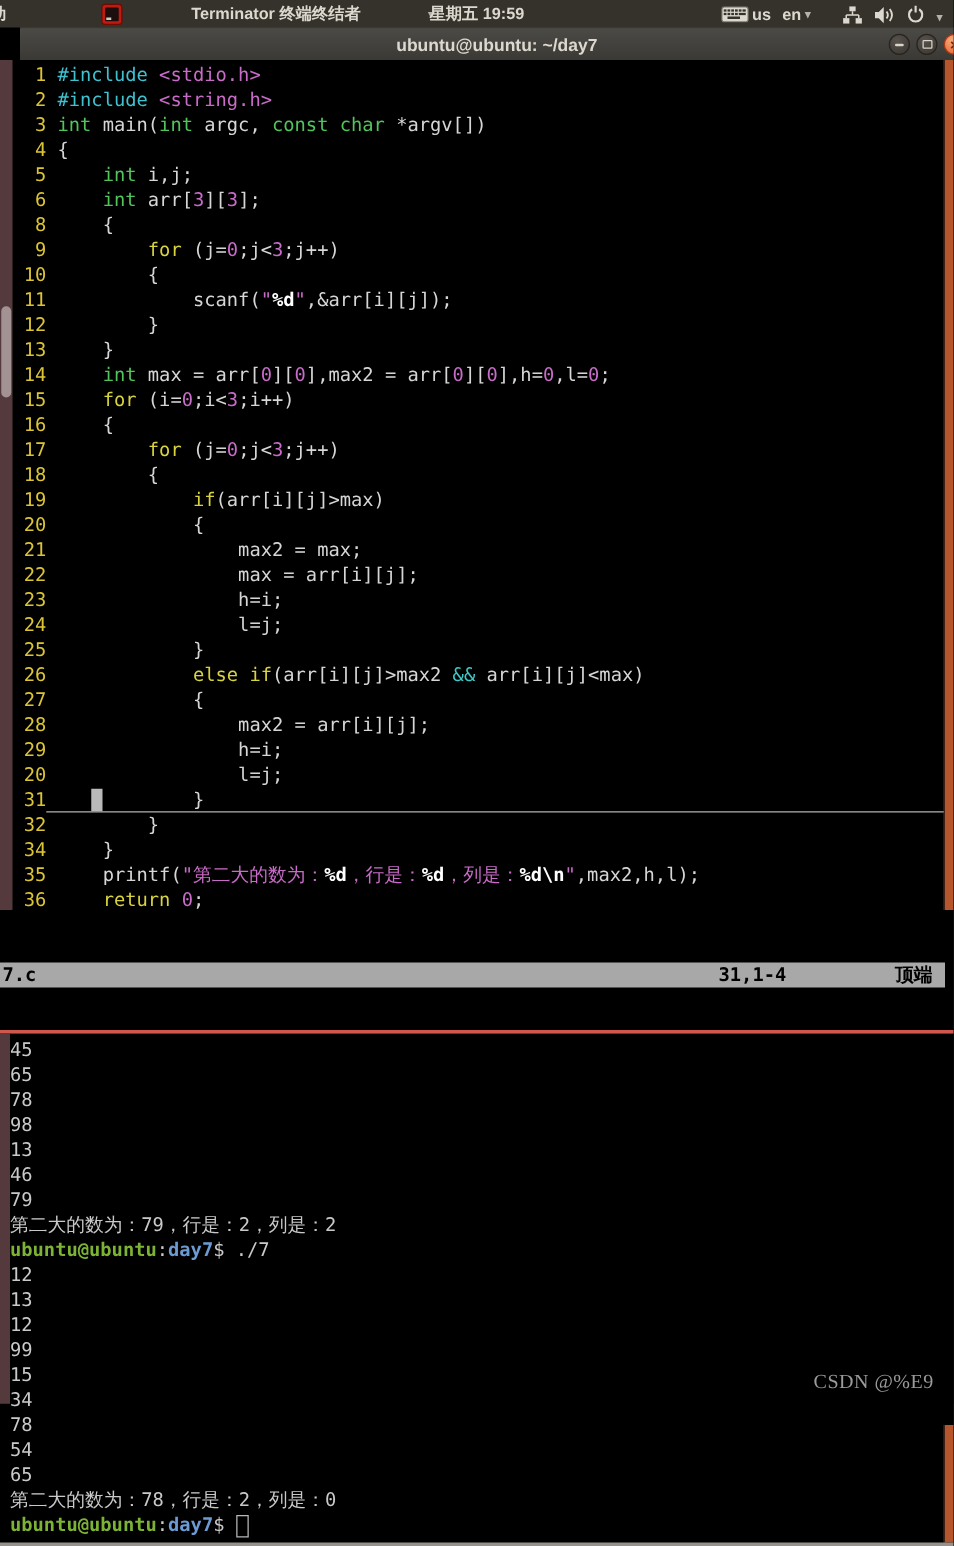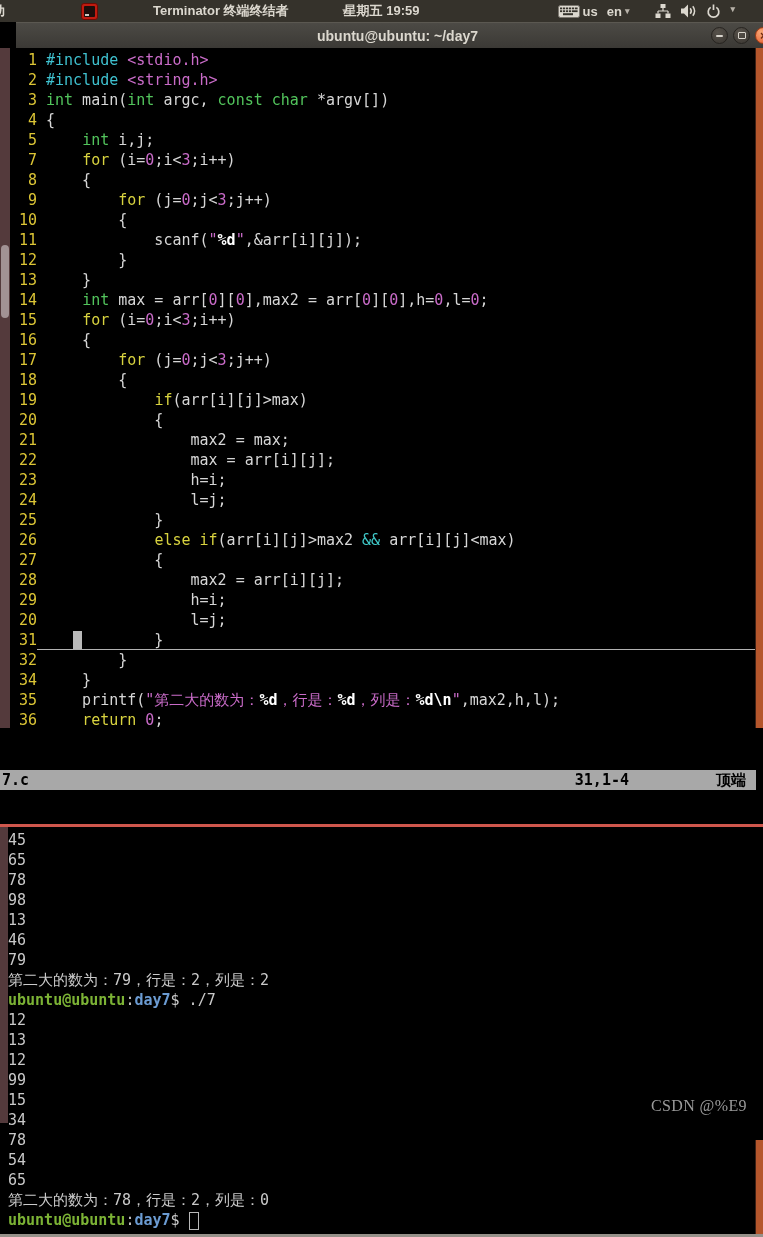--- a/index.html
+++ b/index.html
@@ -10,21 +10,21 @@
              display:flex;align-items:center;font-family:"Liberation Sans",sans-serif;
              font-size:13px;font-weight:bold;color:var(--panel_text);gap:48px;}
   .clip-wrap{width:11px;overflow:hidden;flex:0 0 auto;}
   .clip-wrap span{display:inline-block;margin-left:-8px;}
   .term-ico{flex:0 0 auto;width:15px;height:15px;margin-left:22px;margin-right:7px;border-radius:3px;
             background:#c01b10;border:1px solid #6e0b04;position:relative;}
   .term-ico i{position:absolute;left:2px;top:2px;right:2px;bottom:2px;background:#1c0e0c;border-radius:1px;}
   .term-ico i:after{content:"";position:absolute;left:1px;bottom:1px;width:4px;height:2px;background:#cfcac2;}
   .menu-caret{font-size:9px;margin-left:6px;color:#b7b2a9;}
   .clock{position:absolute;left:50%;transform:translateX(-50%);font-weight:bold;}
-  .indicators{margin-left:auto;display:flex;align-items:flex-start;gap:9px;padding-right:28px;}
+  .indicators{margin-left:auto;display:flex;align-items:flex-end;gap:9px;padding-right:9px;}
   .indicators .grp{display:flex;align-items:center;gap:3px;}
   .ind-caret{font-size:9px;color:#b7b2a9;}
   .sp18{width:8px;}
   
   .title-bar{position:absolute;top:22px;left:16px;width:763px;height:26px;
              background:linear-gradient(var(--titlebar_top),var(--titlebar_bottom));
              border-top:1px solid #5b5851;box-sizing:border-box;
              display:flex;align-items:center;justify-content:center;
              font-family:"Liberation Sans",sans-serif;font-size:14px;font-weight:bold;color:var(--titlebar_text);}
   .win-btns{position:absolute;right:7px;top:4px;display:flex;gap:5px;}
@@ -151,21 +151,21 @@
     <div class="lscroll">
         <div class="thumb"></div>
       </div>
     <div class="rscroll-top"></div>
     <div class="code" id="code-lines">
         <div class="line"><span class="ln">1</span><span class="pre">#include</span><span class="pl"> </span><span class="str">&lt;stdio.h&gt;</span></div>
         <div class="line"><span class="ln">2</span><span class="pre">#include</span><span class="pl"> </span><span class="str">&lt;string.h&gt;</span></div>
         <div class="line"><span class="ln">3</span><span class="typ">int</span><span class="pl"> main(</span><span class="typ">int</span><span class="pl"> argc, </span><span class="typ">const</span><span class="pl"> </span><span class="typ">char</span><span class="pl"> *argv[])</span></div>
         <div class="line"><span class="ln">4</span><span class="pl">{</span></div>
         <div class="line"><span class="ln">5</span><span class="pl">    </span><span class="typ">int</span><span class="pl"> i,j;</span></div>
-        <div class="line"><span class="ln">7</span><span class="pl">    </span><span class="kw">for</span><span class="pl"> (i=</span><span class="str">0</span><span class="pl">;i&lt;</span><span class="str">3</span><span class="pl">;i++)</span></div>
+        <div class="line"><span class="ln">6</span><span class="pl">    </span><span class="typ">int</span><span class="pl"> arr[</span><span class="str">3</span><span class="pl">][</span><span class="str">3</span><span class="pl">];</span></div>
         <div class="line"><span class="ln">8</span><span class="pl">    {</span></div>
         <div class="line"><span class="ln">9</span><span class="pl">        </span><span class="kw">for</span><span class="pl"> (j=</span><span class="str">0</span><span class="pl">;j&lt;</span><span class="str">3</span><span class="pl">;j++)</span></div>
         <div class="line"><span class="ln">10</span><span class="pl">        {</span></div>
         <div class="line"><span class="ln">11</span><span class="pl">            scanf(</span><span class="str">"</span><span class="sp">%d</span><span class="str">"</span><span class="pl">,&amp;arr[i][j]);</span></div>
         <div class="line"><span class="ln">12</span><span class="pl">        }</span></div>
         <div class="line"><span class="ln">13</span><span class="pl">    }</span></div>
         <div class="line"><span class="ln">14</span><span class="pl">    </span><span class="typ">int</span><span class="pl"> max = arr[</span><span class="str">0</span><span class="pl">][</span><span class="str">0</span><span class="pl">],max2 = arr[</span><span class="str">0</span><span class="pl">][</span><span class="str">0</span><span class="pl">],h=</span><span class="str">0</span><span class="pl">,l=</span><span class="str">0</span><span class="pl">;</span></div>
         <div class="line"><span class="ln">15</span><span class="pl">    </span><span class="kw">for</span><span class="pl"> (i=</span><span class="str">0</span><span class="pl">;i&lt;</span><span class="str">3</span><span class="pl">;i++)</span></div>
         <div class="line"><span class="ln">16</span><span class="pl">    {</span></div>
         <div class="line"><span class="ln">17</span><span class="pl">        </span><span class="kw">for</span><span class="pl"> (j=</span><span class="str">0</span><span class="pl">;j&lt;</span><span class="str">3</span><span class="pl">;j++)</span></div>

